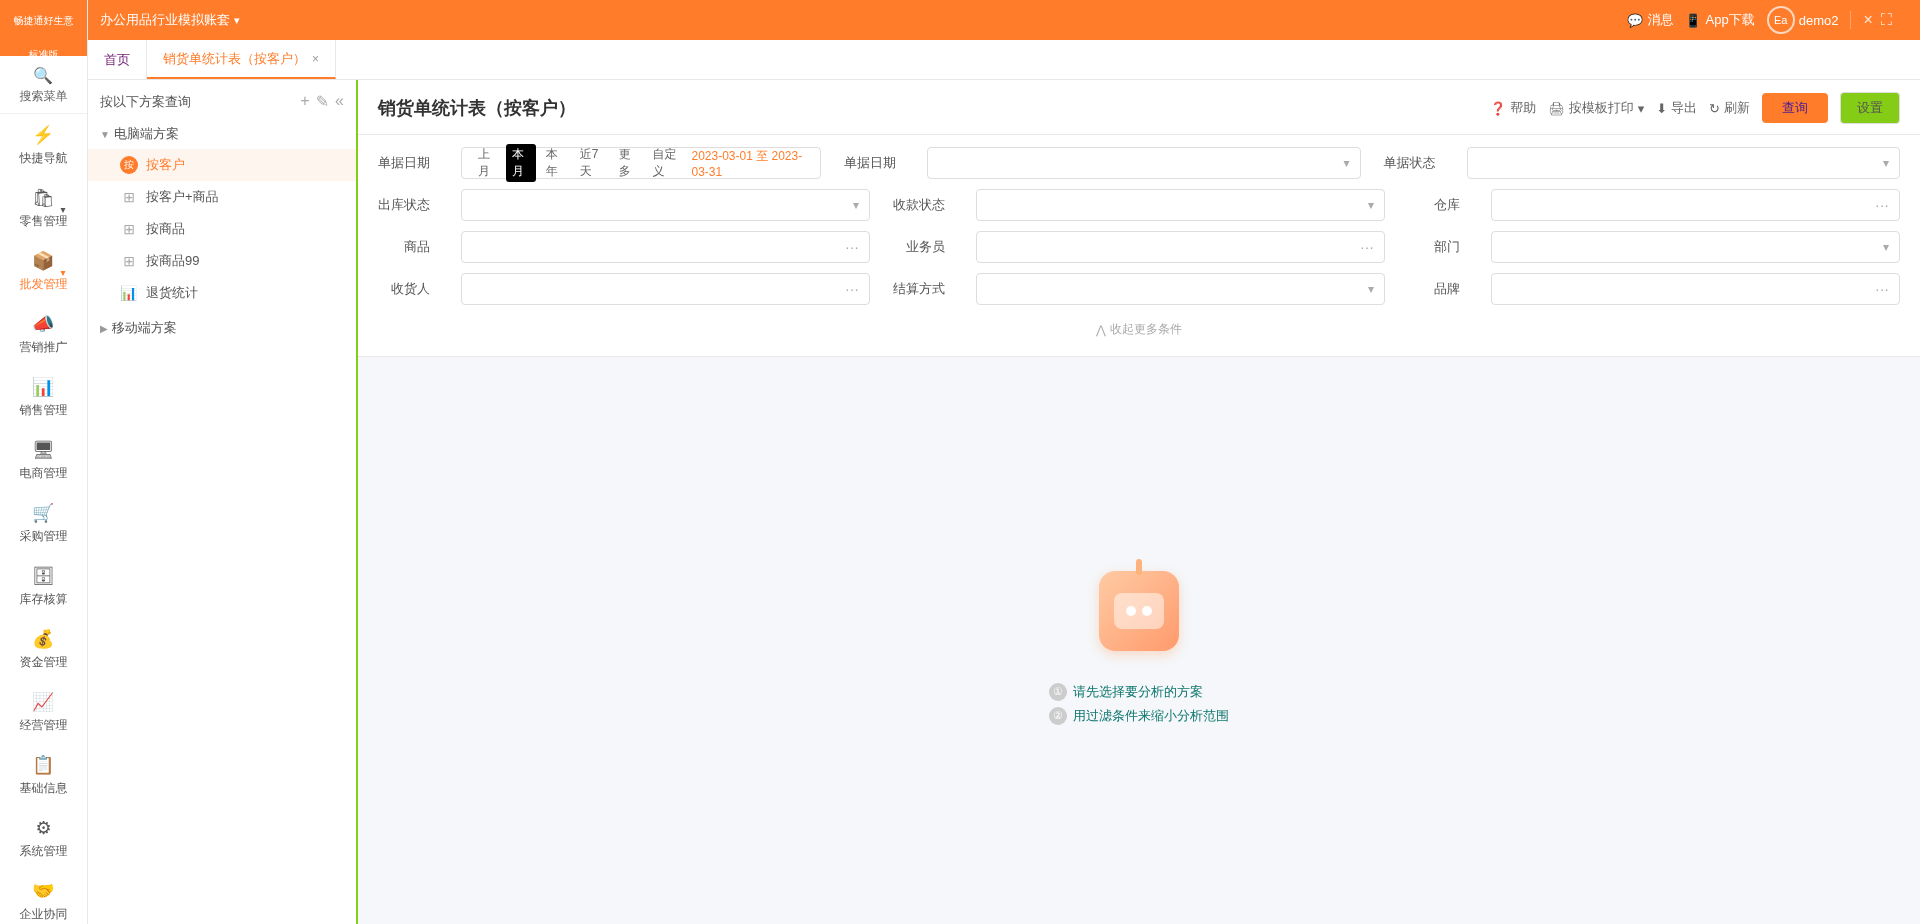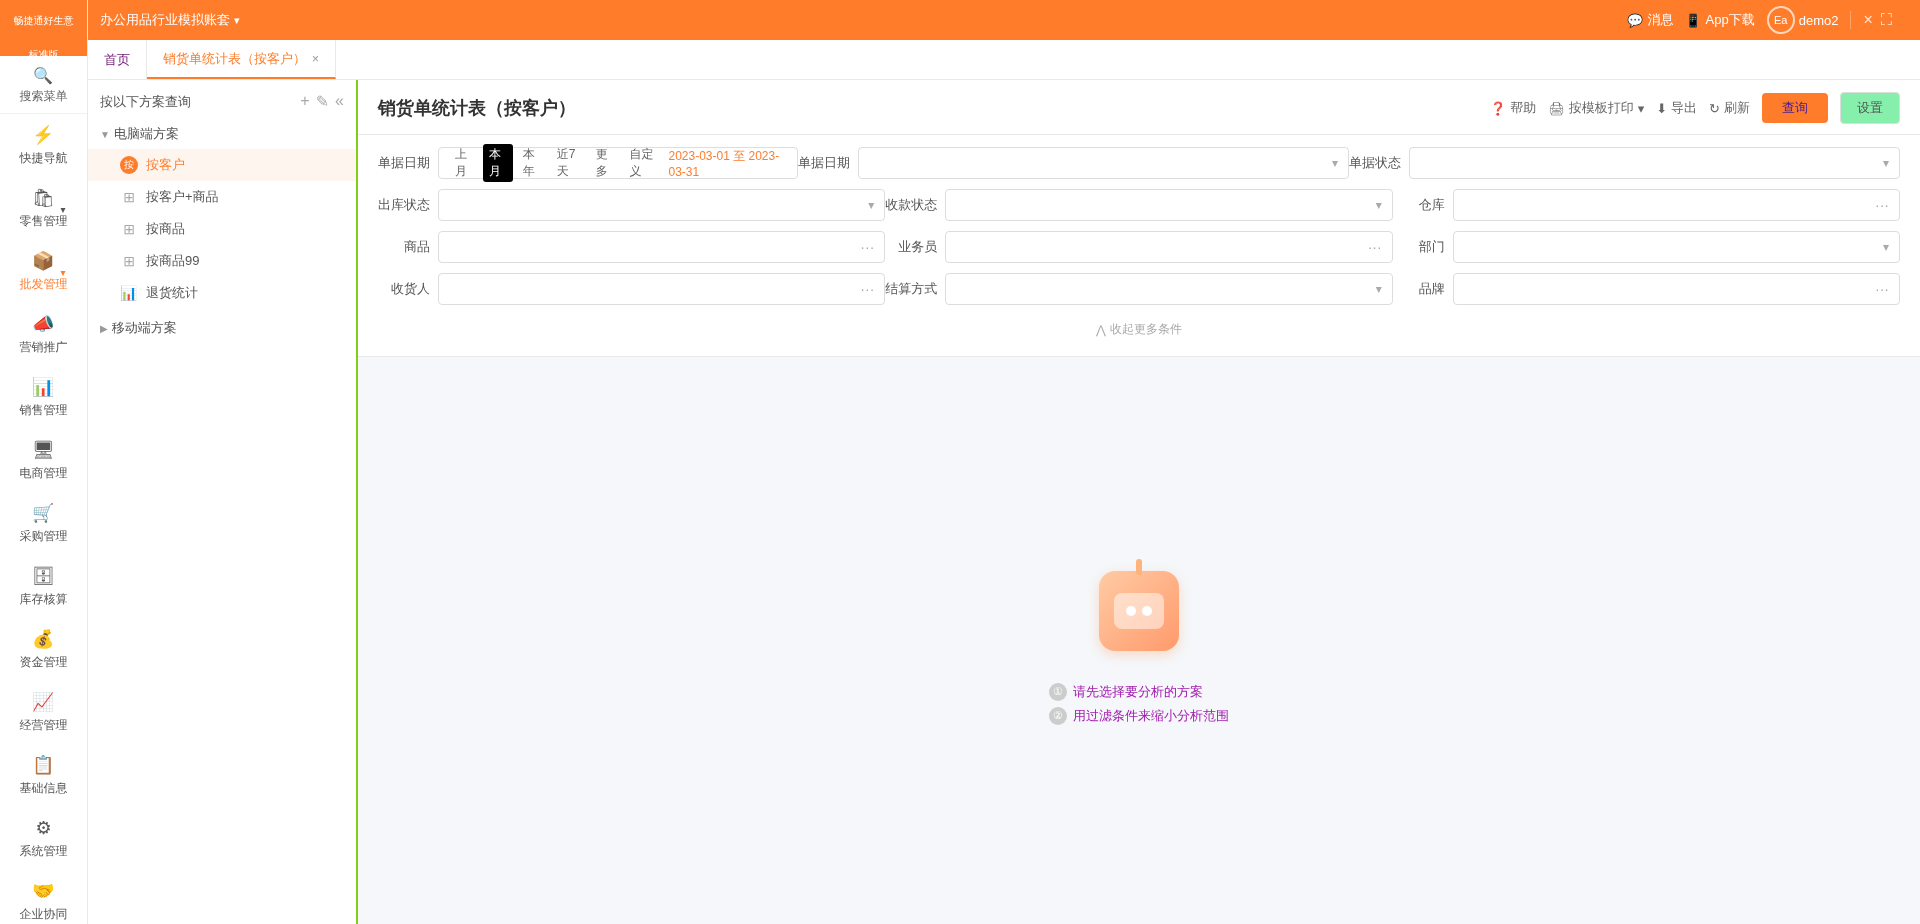--- a/index.html
+++ b/index.html
@@ -58,38 +58,38 @@
     .right-panel { flex: 1; display: flex; flex-direction: column; overflow: hidden; background: #f5f7fa; }
 
     
     .page-header { background: #fff; padding: 12px 20px 10px; border-bottom: 1px solid #e8e8e8; display: flex; align-items: center; justify-content: space-between; flex-shrink: 0; }
     .page-title { font-size: 18px; font-weight: 600; color: #333; }
     .page-header-actions { display: flex; gap: 12px; align-items: center; }
     .header-action { display: flex; align-items: center; gap: 4px; color: #666; font-size: 13px; cursor: pointer; }
 
     
     .filter-area { background: #fff; padding: 12px 20px; border-bottom: 1px solid #e8e8e8; flex-shrink: 0; }
-    .filter-row { display: flex; align-items: center; margin-bottom: 10px; gap: 0; }
+    .filter-row { display: flex; align-items: center; margin-bottom: 10px; gap: 23px; }
     .filter-row:last-child { margin-bottom: 0; }
     .filter-label { width: 60px; color: #555; font-size: 13px; flex-shrink: 0; text-align: right; padding-right: 8px; }
     .filter-control { flex: 1; height: 32px; border: 1px solid #ddd; border-radius: 4px; padding: 0 10px; font-size: 13px; color: #333; display: flex; align-items: center; justify-content: space-between; cursor: pointer; background: #fff; min-width: 0; }
     .filter-control.date-range { display: flex; align-items: center; gap: 6px; }
     .date-tabs { display: flex; gap: 4px; align-items: center; }
     .date-tab { padding: 2px 6px; font-size: 12px; border-radius: 3px; cursor: pointer; color: #666; }
     .date-tab.active { background: #000000; color: #fff; }
     .date-value { font-size: 12px; color: #ff7c2a; }
     .filter-dropdown-arrow { color: #aaa; font-size: 12px; }
     .filter-dots { color: #aaa; font-size: 14px; cursor: pointer; }
     .btn-query { background: #ff7c2a; color: #4c1d95; border: none; border-radius: 4px; padding: 6px 20px; font-size: 13px; cursor: pointer; }
-    .btn-setting { background: #86efac; color: #555; border: 1px solid #ddd; border-radius: 4px; padding: 6px 16px; font-size: 13px; cursor: pointer; }
+    .btn-setting { background: #84cc16; color: #555; border: 1px solid #ddd; border-radius: 4px; padding: 6px 16px; font-size: 13px; cursor: pointer; }
     .collapse-bar { display: flex; justify-content: center; align-items: center; padding: 6px 0; color: #aaa; font-size: 12px; cursor: pointer; gap: 4px; }
 
     
     .empty-state { flex: 1; display: flex; flex-direction: column; align-items: center; justify-content: center; background: #f5f7fa; gap: 12px; }
-    .empty-hint { color: #a21caf; font-size: 13px; }
+    .empty-hint { color: #0f766e; font-size: 13px; }
     .empty-hint-item { display: flex; align-items: center; gap: 6px; margin-bottom: 6px; }
     .empty-hint-num { width: 18px; height: 18px; border-radius: 50%; background: #ccc; color: #fff; display: flex; align-items: center; justify-content: center; font-size: 11px; flex-shrink: 0; }
   </style>
 </head>
 <body>
 
 <div class="sidebar">
   <div class="sidebar-logo">
     <svg class="sidebar-logo-icon" viewBox="0 0 36 28">
       <rect x="2" y="2" width="14" height="10" rx="2" fill="#fff" opacity="0.9"></rect>

